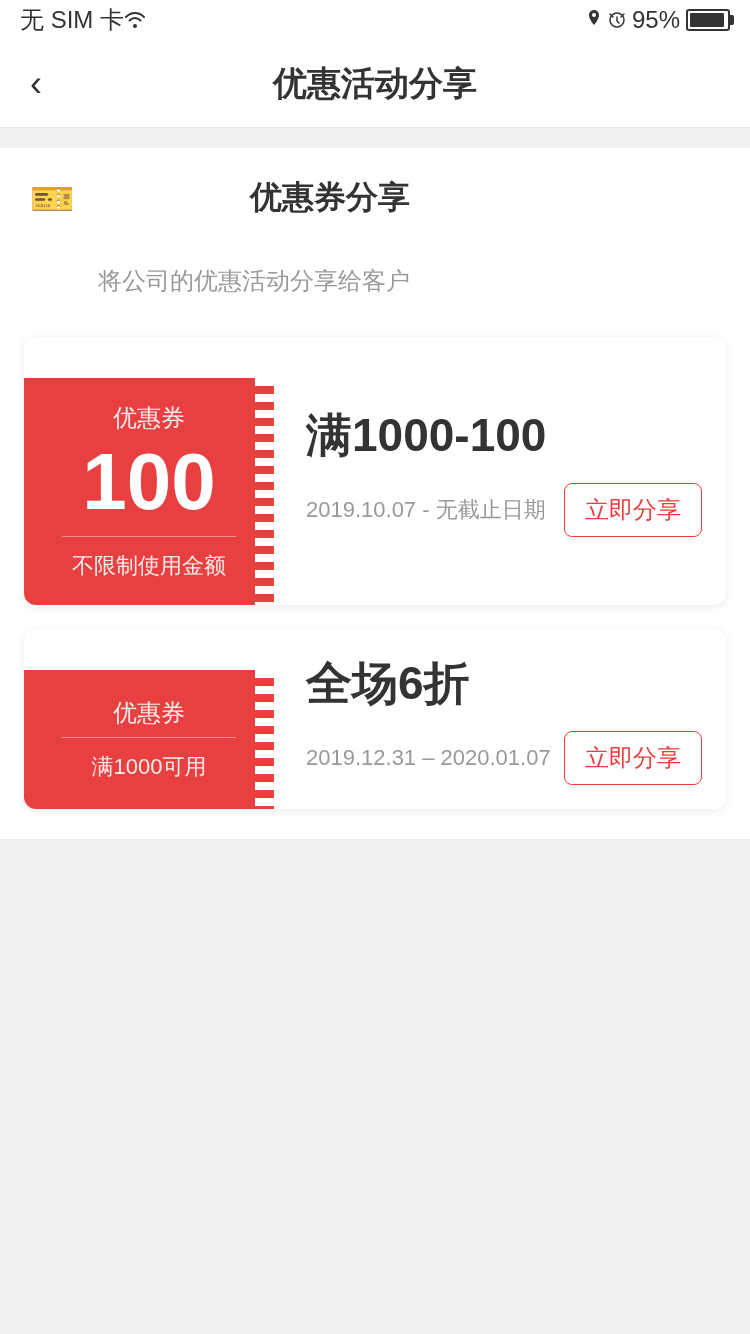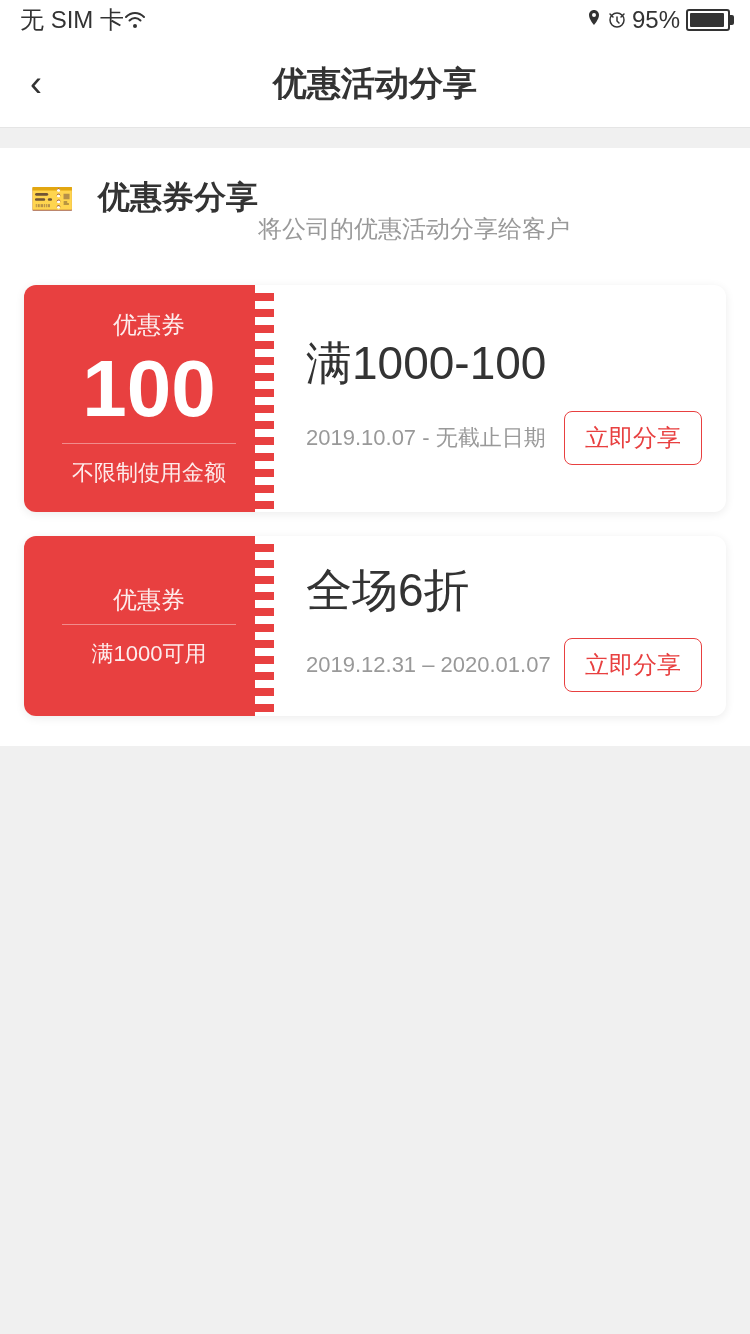--- a/index.html
+++ b/index.html
@@ -109,22 +109,23 @@
     }
     .section-icon {
       width: 52px;
       height: 52px;
       font-size: 36px;
       flex-shrink: 0;
       margin-top: 2px;
     }
     .section-info {
       display: flex;
-      flex-direction: row;
-      gap: 0;
+      flex-direction: column;
+      gap: 8px;
+      align-items: flex-end;
     }
     .section-title {
       font-size: 32px;
       font-weight: 600;
       color: #333;
     }
     .section-subtitle {
       font-size: 24px;
       color: #999;
       margin-top: 37px;
@@ -154,20 +155,21 @@
     .coupon-left {
       width: 250px;
       background: #e84040;
       display: flex;
       flex-direction: column;
       align-items: center;
       justify-content: center;
       padding: 24px 16px;
       position: relative;
       flex-shrink: 0;
+      margin-top: 41px;
     }
     
     .coupon-left::after {
       content: '';
       position: absolute;
       right: -1px;
       top: 0;
       width: 20px;
       height: 100%;
       background: repeating-linear-gradient(
@@ -206,21 +208,21 @@
     .coupon-right {
       flex: 1;
       padding: 24px 24px 24px 32px;
       display: flex;
       flex-direction: column;
       justify-content: center;
       gap: 16px;
     }
     .coupon-name {
       font-size: 46px;
-      font-weight: 400;
+      font-weight: 700;
       color: #333;
     }
     .coupon-meta {
       display: flex;
       align-items: center;
       justify-content: space-between;
       gap: 12px;
     }
     .coupon-date {
       font-size: 22px;

